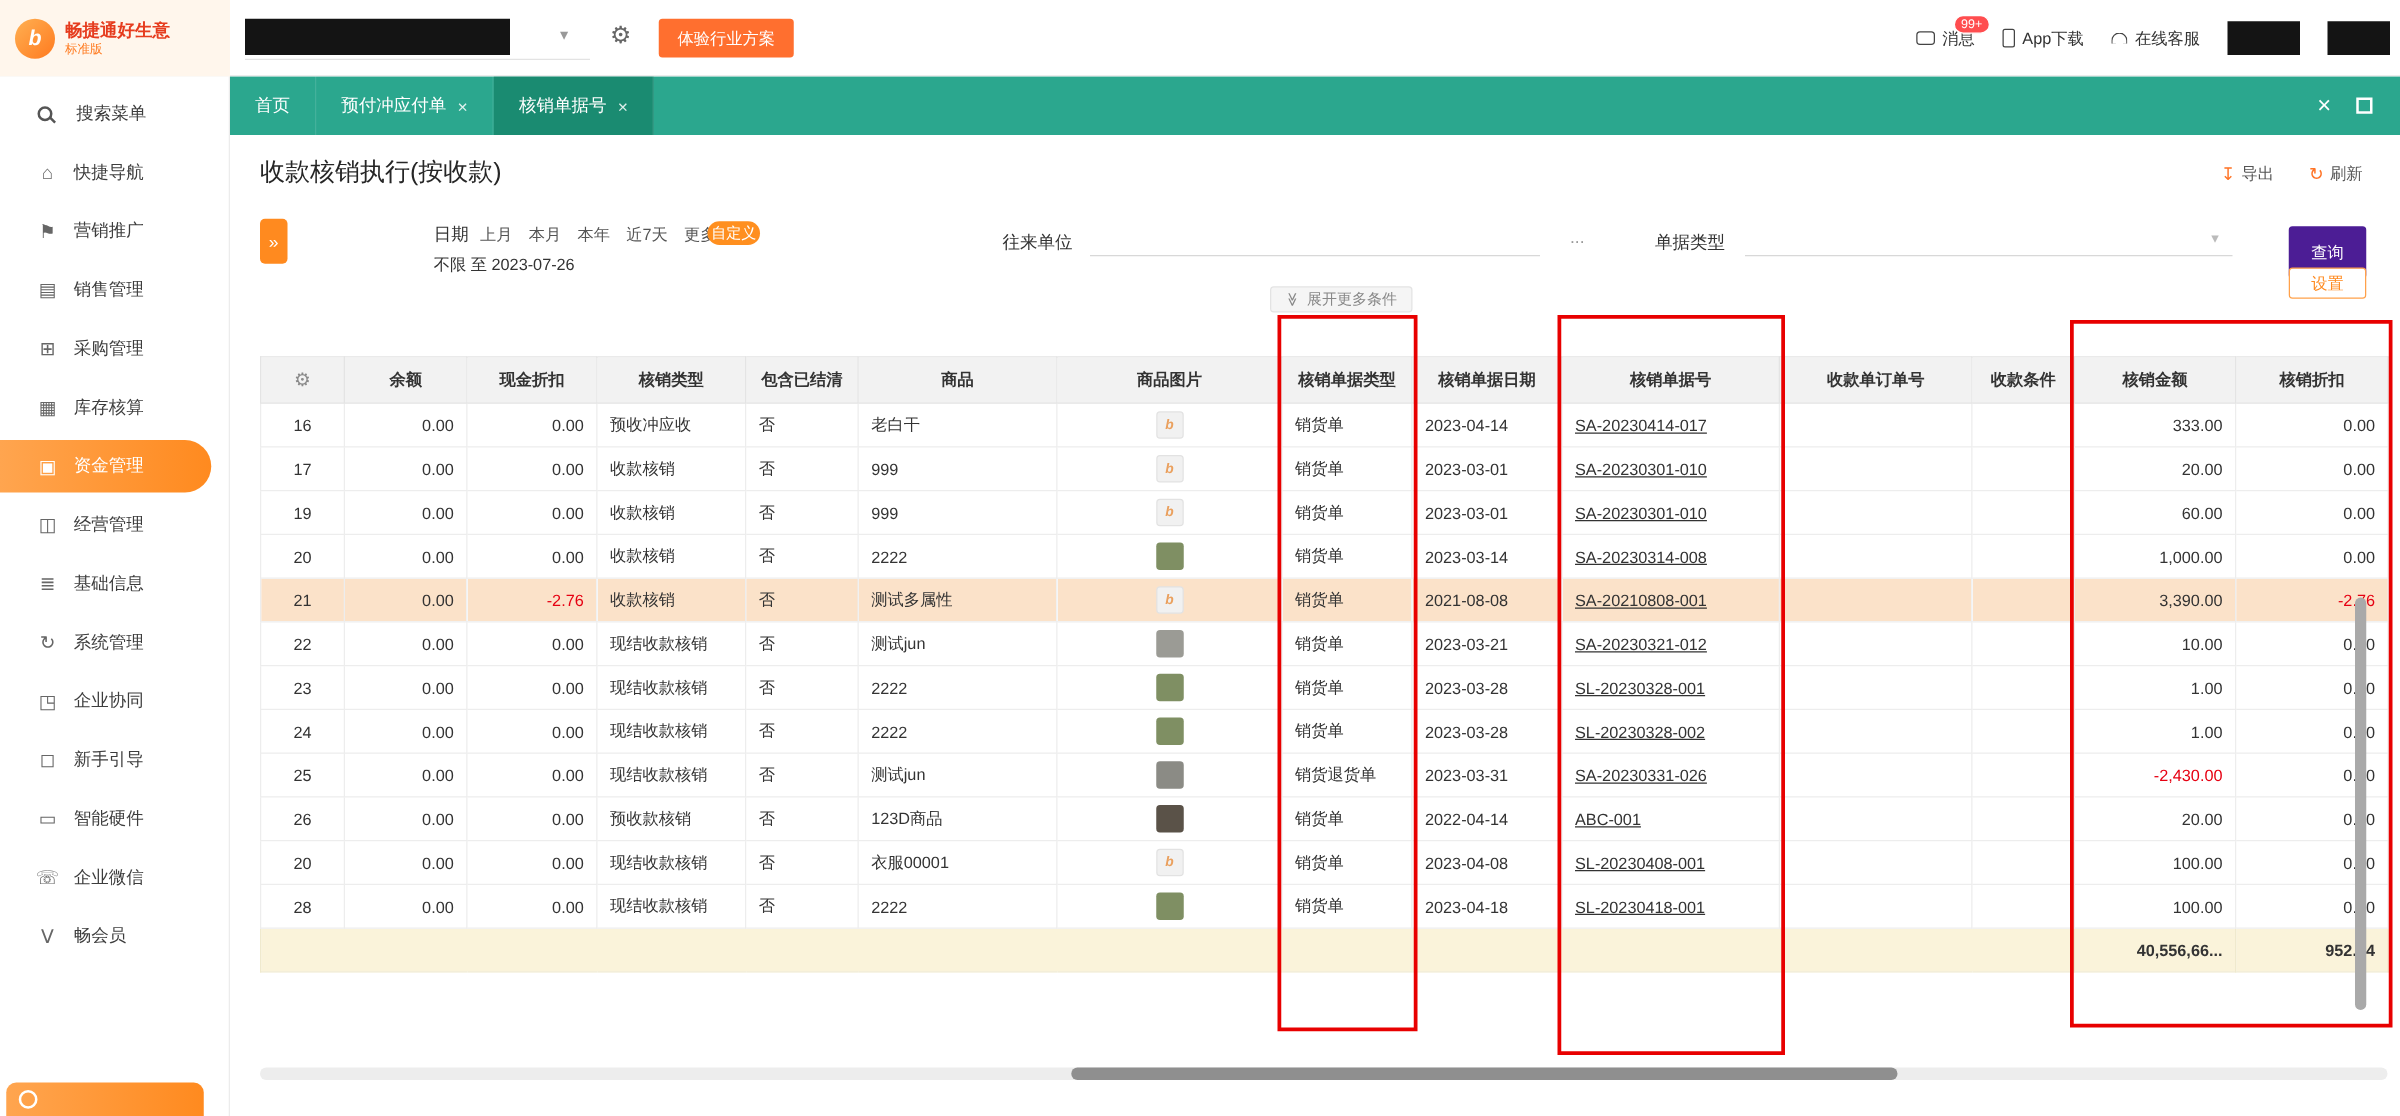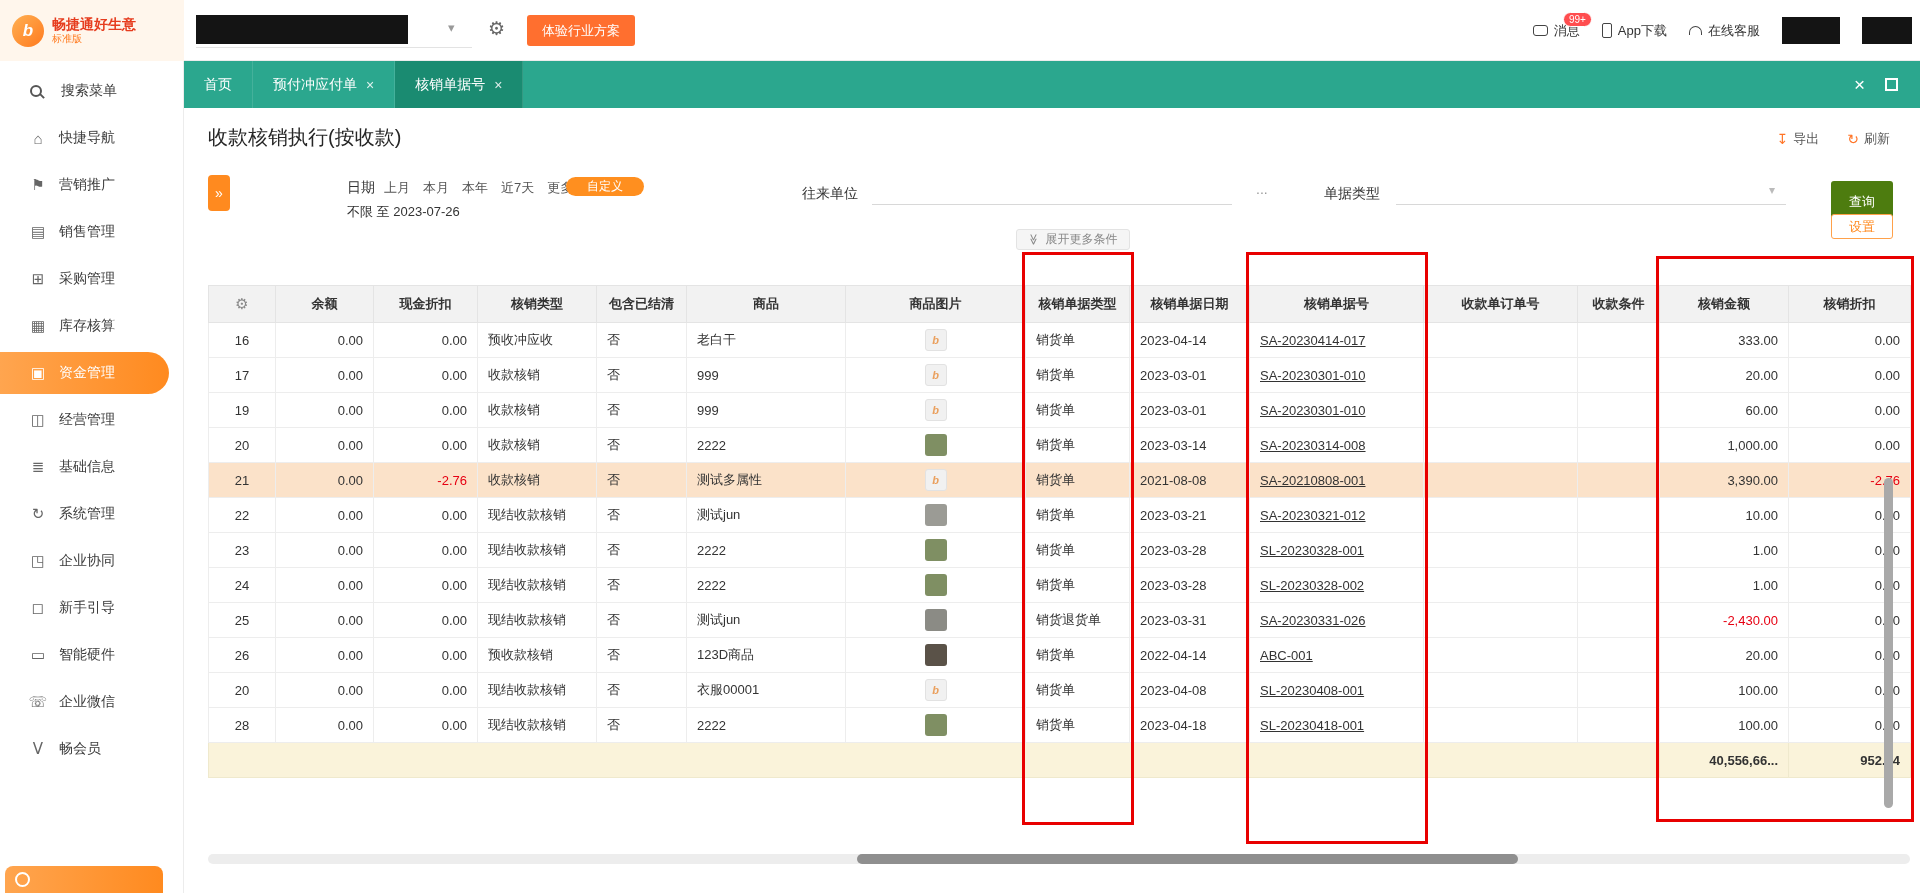--- a/index.html
+++ b/index.html
@@ -78,27 +78,27 @@
   
   .filter-area { position:absolute; left:0; top:57px; width:1736px; height:86px; }
   .expander { position:absolute; left:24px; top:10px; width:22px; height:36px; background:#ff8a1f;
     border-radius:4px; color:#fff; display:flex; align-items:center; justify-content:center;
     font-size:14px; cursor:pointer; }
   .f-label { position:absolute; font-size:14px; color:#333; }
   .date-opts { position:absolute; left:200px; top:14px; display:flex; gap:13px; font-size:13px;
     color:#555; }
   .date-opt { cursor:pointer; }
   .custom-badge { position:absolute; left:382px; top:12px; background:#ff8f1f; color:#fff;
-    font-size:12px; line-height:19px; padding:0 21px; border-radius:10px; cursor:pointer; }
+    font-size:12px; line-height:19px; padding:0 3px; border-radius:10px; cursor:pointer; }
   .date-range { position:absolute; left:163px; top:38px; font-size:13px; color:#333; }
   .u-input { position:absolute; height:26px; border-bottom:1px solid #d8d8d8; cursor:text; }
   .dots { position:absolute; left:1072px; top:16px; color:#999; font-size:14px; cursor:pointer; }
   .dt-chev { position:absolute; left:1585px; top:18px; color:#bbb; font-size:12px; }
   .query-btn { position:absolute; left:1647px; top:16px; width:62px; height:42px;
-    background:#4d7c0f; color:#fff; font-size:13px; border-radius:3px; display:flex;
+    background:#4c1d95; color:#fff; font-size:13px; border-radius:3px; display:flex;
     align-items:center; justify-content:center; cursor:pointer; }
   .settings-btn { position:absolute; left:1647px; top:49px; width:62px; height:25px;
     background:#fff; border:1px solid #ffa14a; color:#ff8a1f; font-size:13px; border-radius:3px;
     display:flex; align-items:center; justify-content:center; cursor:pointer; }
   .expand-more { position:absolute; left:832px; top:64px; height:21px; padding:0 11px;
     background:#f5f5f5; border:1px solid #e3e3e3; border-radius:3px; color:#888; font-size:12px;
     display:flex; align-items:center; gap:6px; cursor:pointer; }
   .rot90 { display:inline-block; transform:rotate(90deg); font-size:11px; }
 
   

